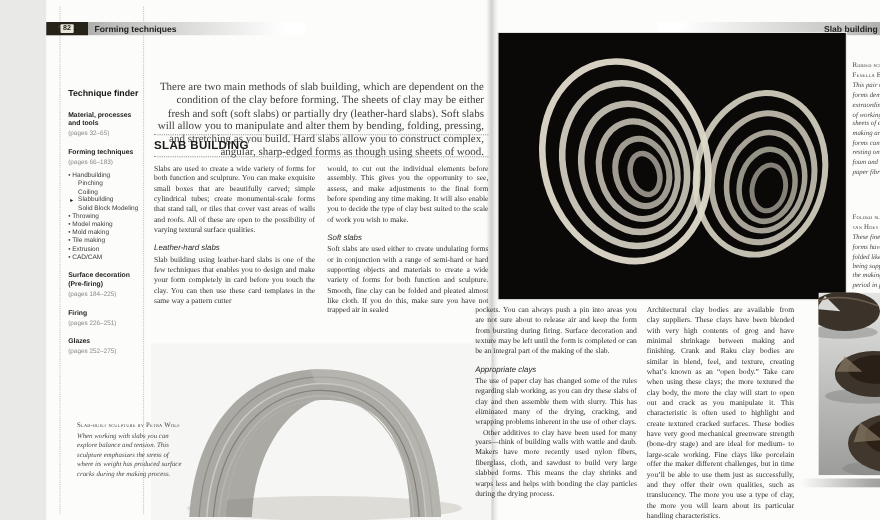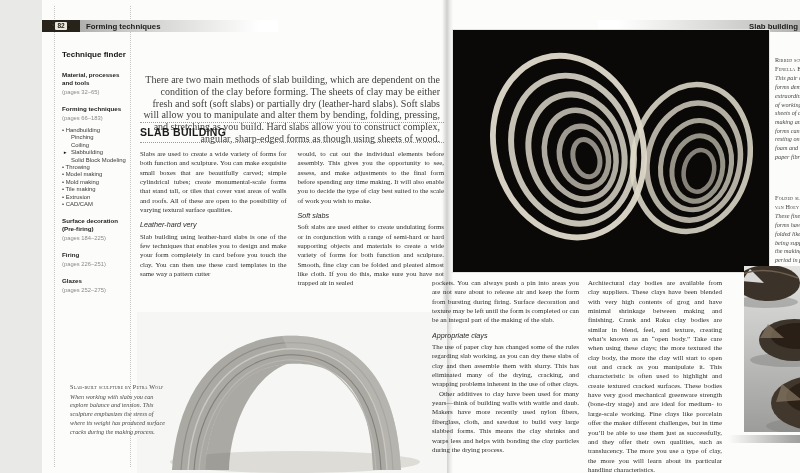--- a/index.html
+++ b/index.html
@@ -16,21 +16,21 @@
   .hdr-right{right:0;width:244px;background:linear-gradient(to left,#9a9a98 0%,#c9c9c7 35%,#ffffff 92%);justify-content:flex-end;}
   .badge{height:12px;min-width:38px;background:#27221a;display:flex;align-items:center;justify-content:center;
          background-image:radial-gradient(circle at 30% 40%, #3a332a 0 1px, transparent 1px),
                           radial-gradient(circle at 70% 60%, #17130d 0 1px, transparent 1px);}
   .chip{background:#e9e6dc;color:#1c1812;font-family:"Liberation Sans",sans-serif;font-size:6.5px;
         font-weight:bold;line-height:8px;padding:0 2px;border-radius:1px;}
   .hdr-title{font-family:"Liberation Sans",sans-serif;font-weight:bold;font-size:7.8px;color:#21211f;
              padding:0 6px;white-space:nowrap;}
 
   
-  .sidebar{position:absolute;left:20px;top:50px;width:64px;font-family:"Liberation Sans",sans-serif;}
+  .sidebar{position:absolute;left:20px;top:80px;width:64px;font-family:"Liberation Sans",sans-serif;}
   .sb-title{font-size:8px;font-weight:bold;color:#161614;margin-bottom:12px;}
   .sb-group{margin-bottom:9px;}
   .sb-label{font-size:6.2px;font-weight:bold;color:#1d1d1b;line-height:8px;}
   .sb-pages{font-size:5.8px;color:#8b8a86;line-height:8px;margin-top:1px;}
   .sb-nav{margin-top:5px;}
   .nv{font-size:5.9px;color:#3a3a38;line-height:7.4px;position:relative;}
   .nv.lv1::before{content:"• ";}
   .nv.lv2{margin-left:9px;}
   .cur-arrow{position:absolute;left:-8px;top:0;font-size:4.5px;color:#111;}
 
@@ -145,21 +145,21 @@
 
   <p class="intro">There are two main methods of slab building, which are dependent on the condition of the clay before forming. The sheets of clay may be either fresh and soft (soft slabs) or partially dry (leather-hard slabs). Soft slabs will allow you to manipulate and alter them by bending, folding, pressing, and stretching as you build. Hard slabs allow you to construct complex, angular, sharp-edged forms as though using sheets of wood.</p>
 
   <div class="hrule" style="left:98px;top:122px;width:304px;"></div>
   <h1 class="sec-head" style="margin:0;">SLAB BUILDING</h1>
   <div class="hrule" style="left:98px;top:142px;width:304px;"></div>
 
   <div class="cols cols-left">
     <div class="col">
       <p>Slabs are used to create a wide variety of forms for both function and sculpture. You can make exquisite small boxes that are beautifully carved; simple cylindrical tubes; create monumental-scale forms that stand tall, or tiles that cover vast areas of walls and roofs. All of these are open to the possibility of varying textural surface qualities.</p>
-      <h3 class="subhead">Leather-hard very</h3>
+      <h3 class="subhead">Leather-hard slabs</h3>
       <p>Slab building using leather-hard slabs is one of the few techniques that enables you to design and make your form completely in card before you touch the clay. You can then use these card templates in the same way a pattern cutter</p>
     </div>
     <div class="col">
       <p>would, to cut out the individual elements before assembly. This gives you the opportunity to see, assess, and make adjustments to the final form before spending any time making. It will also enable you to decide the type of clay best suited to the scale of work you wish to make.</p>
       <h3 class="subhead">Soft slabs</h3>
       <p>Soft slabs are used either to create undulating forms or in conjunction with a range of semi-hard or hard supporting objects and materials to create a wide variety of forms for both function and sculpture. Smooth, fine clay can be folded and pleated almost like cloth. If you do this, make sure you have not trapped air in sealed</p>
     </div>
   </div>
 
   <div class="photo ph-arch">

